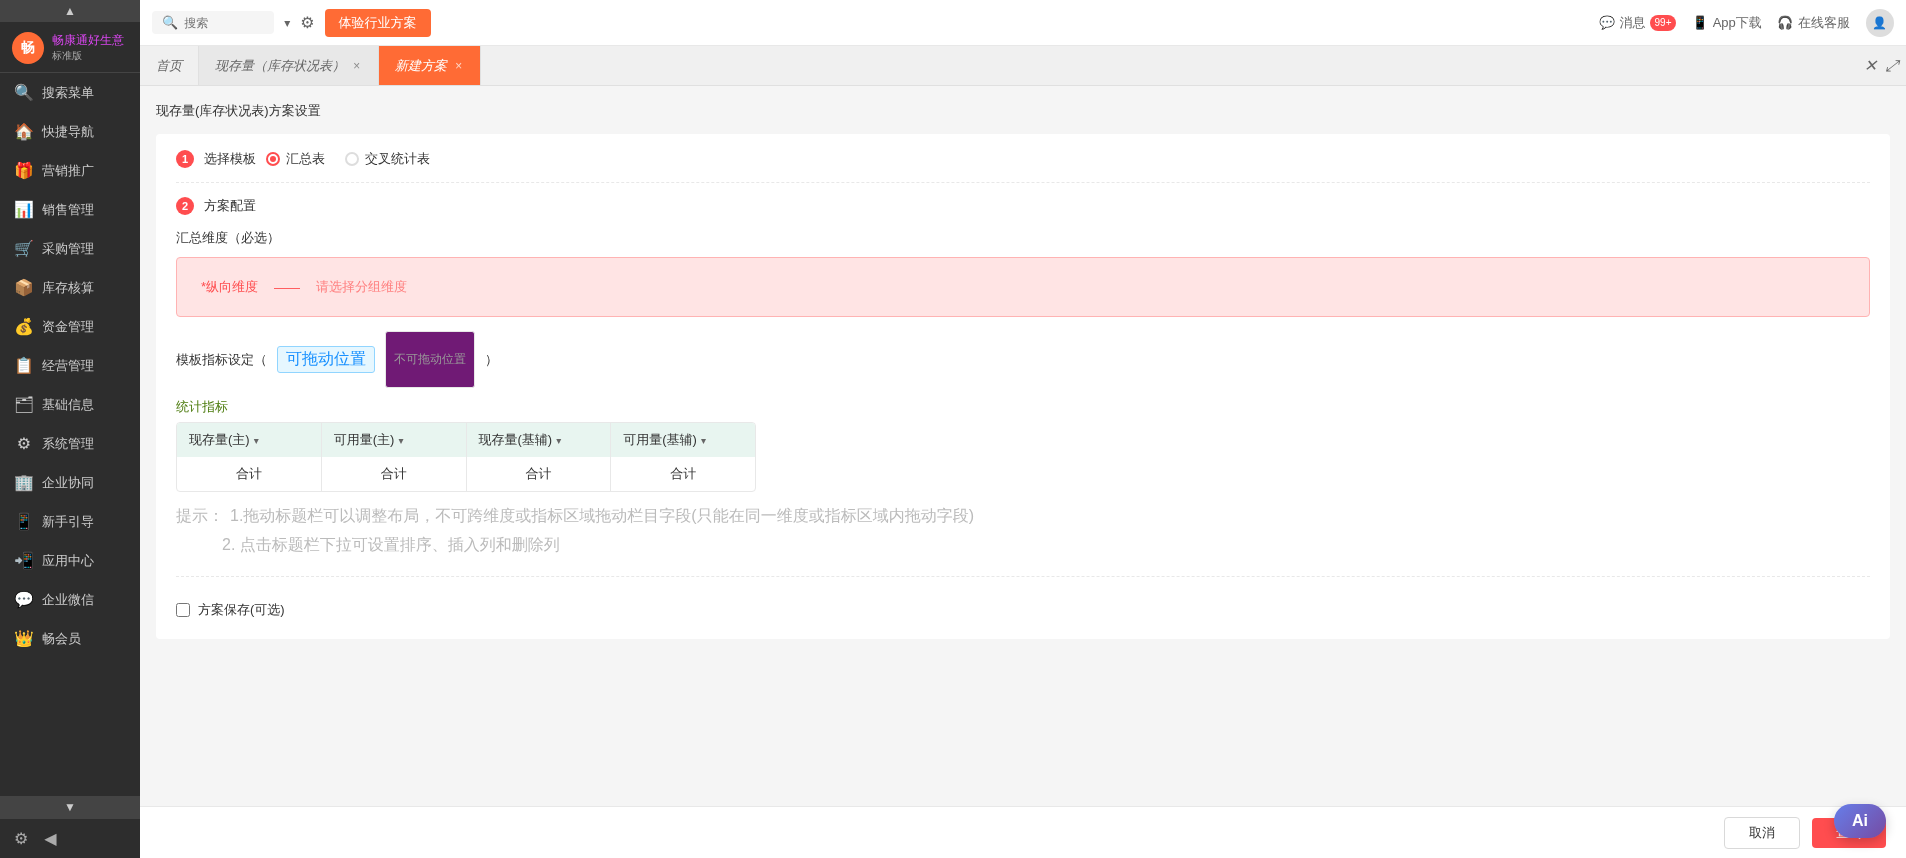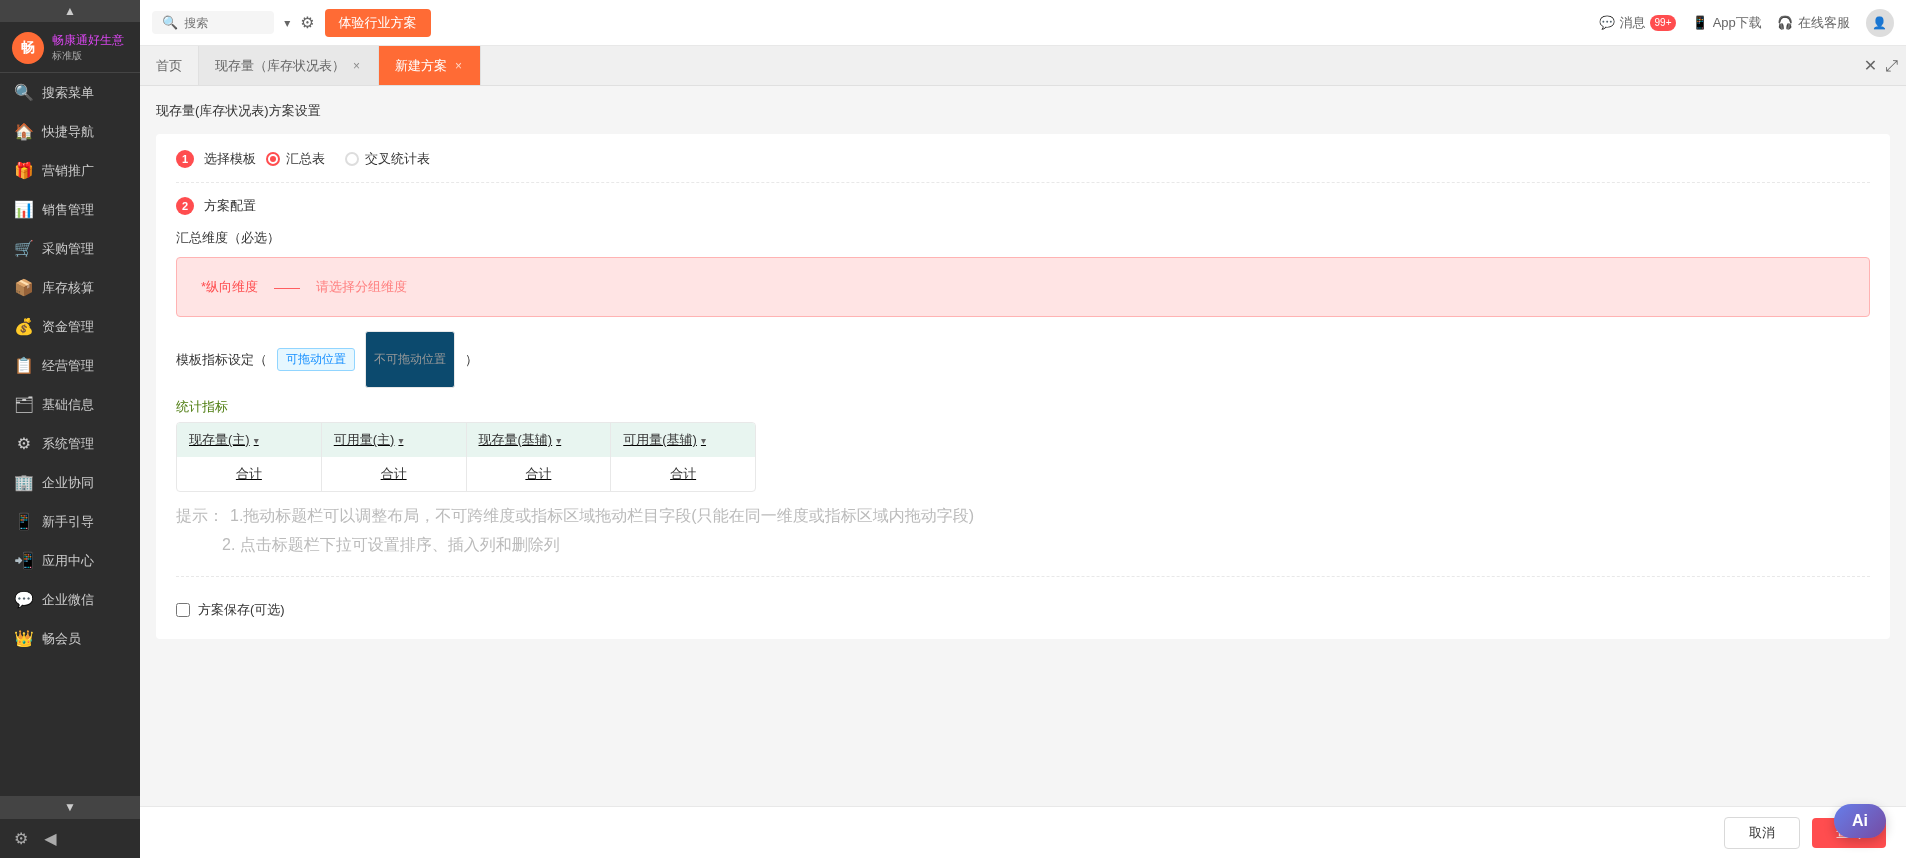--- a/index.html
+++ b/index.html
@@ -111,20 +111,21 @@
     
     .tabbar {
       height: 40px;
       background: #f0f0f0;
       display: flex;
       align-items: center;
       padding: 0 0;
       flex-shrink: 0;
       border-bottom: 1px solid #e0e0e0;
       position: relative;
+      font-style: italic;
     }
     .tab {
       height: 100%;
       display: flex; align-items: center; gap: 6px;
       padding: 0 16px;
       cursor: pointer;
       font-size: 13px;
       background: #f0f0f0;
       color: #666;
       border-right: 1px solid #e0e0e0;
@@ -192,35 +193,34 @@
     }
     .dimension-row { display: flex; align-items: center; gap: 16px; }
     .dimension-label { color: #ff4d4f; font-size: 13px; }
     .dimension-dash { color: #ff4d4f; }
     .dimension-placeholder { color: #ff8080; font-size: 13px; }
 
     .indicator-config { margin-bottom: 10px; }
     .indicator-config-label { display: flex; align-items: center; gap: 10px; font-size: 13px; color: #333; margin-bottom: 10px; }
     .tag-draggable {
       background: #e6f7ff; color: #1890ff; border: 1px solid #91d5ff;
-      border-radius: 3px; padding: 2px 8px; font-size: 12px;
+      border-radius: 3px; padding: 2px 8px; font-size: 16px;
     }
     .tag-fixed {
-      background: #0c4a6e; color: #999; border: 1px solid #e8e8e8;
+      background: #701a75; color: #999; border: 1px solid #e8e8e8;
       border-radius: 3px; padding: 19px 8px; font-size: 12px;
     }
 
     
     .stats-section-title { color: #4d7c0f; font-size: 13px; margin-bottom: 6px; font-weight: 500; }
     .stats-table {
       border: 1px solid #e8e8e8;
       border-radius: 4px;
       overflow: hidden;
       width: 580px;
-      text-decoration: underline;
     }
     .stats-table-header {
       display: flex;
       background: #e8f5f0;
     }
     .stats-col {
       flex: 1;
       padding: 8px 12px;
       border-right: 1px solid #e8e8e8;
       display: flex; align-items: center; gap: 4px;

